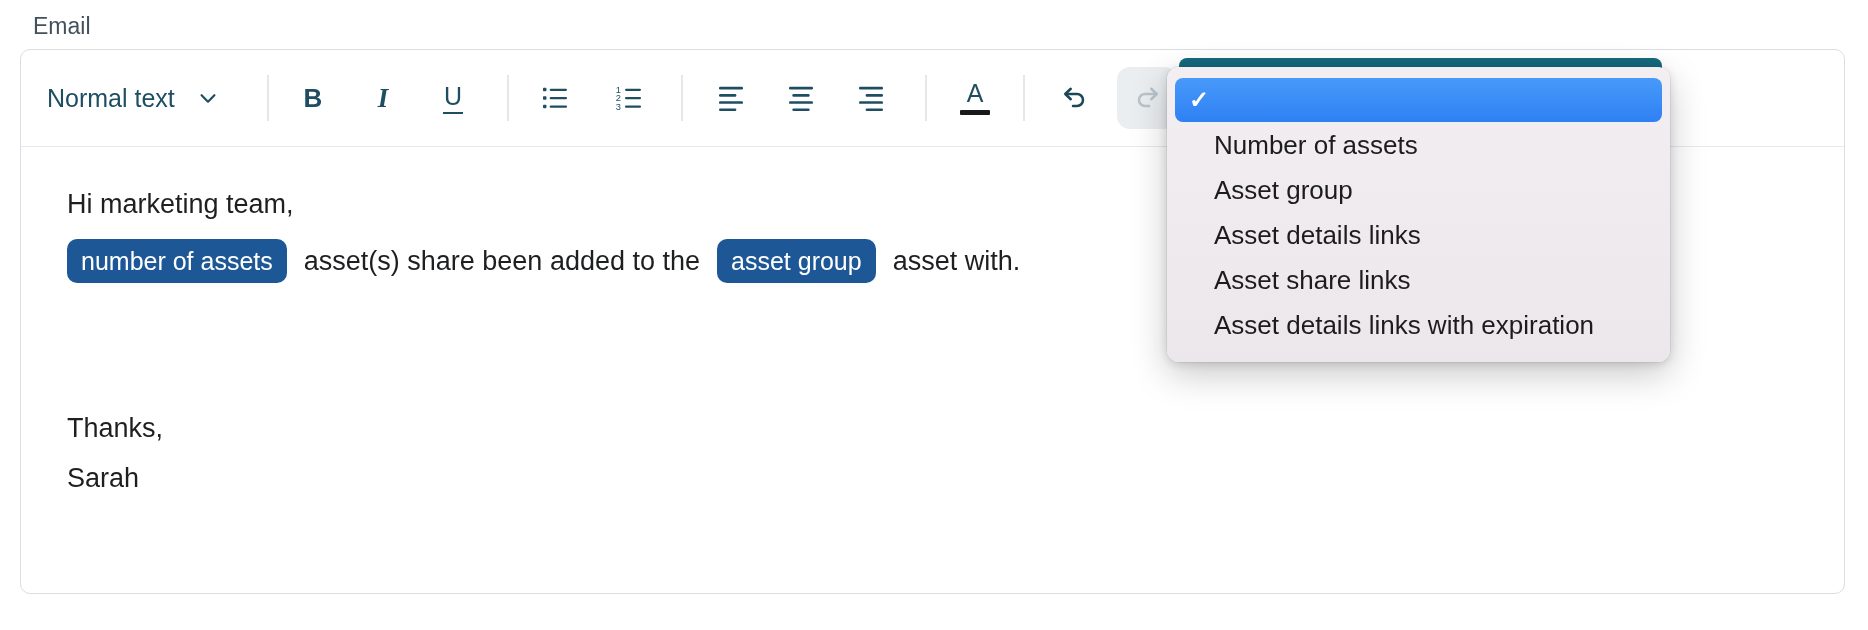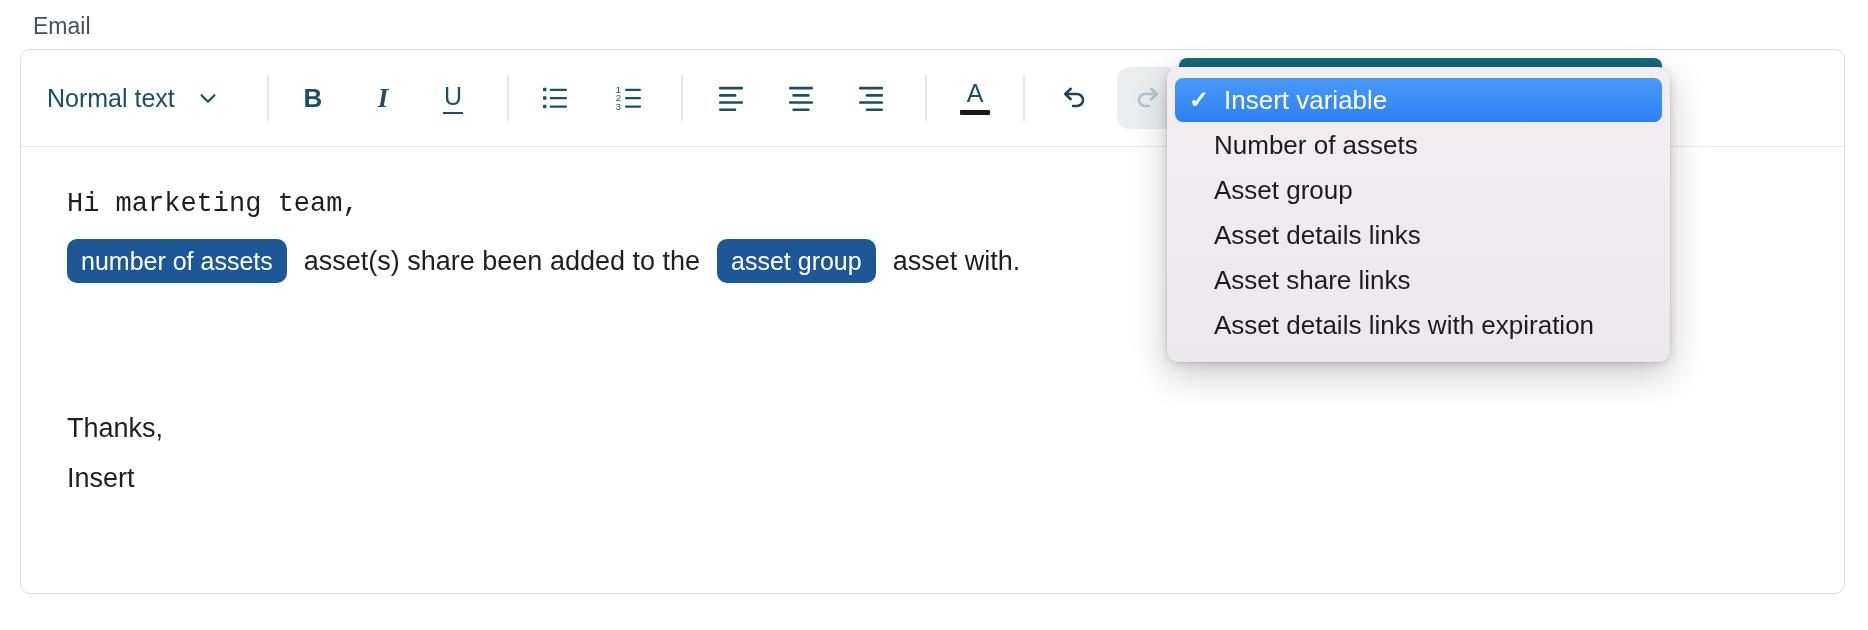--- a/index.html
+++ b/index.html
@@ -35,21 +35,21 @@
   .redo-btn { width:60px; height:62px; background:#eaeef1; border-radius:13px; color:#b8c3cc; }
 
   
   .editor-body { padding:40px 46px 0; color:#1e1f21; font-size:27px; cursor:text; }
   .p-line { line-height:34px; margin:0; }
   .p-gap { height:34px; }
   .chip-row { display:flex; align-items:center; gap:17px; }
   .var-chip { display:inline-flex; align-items:center; height:44px; padding:0 14px;
               background:#1d5795; color:#ffffff; border-radius:10px; font-size:25px;
               white-space:nowrap; cursor:pointer; }
-  .mb18 { margin-bottom:18px;font-family:Liberation Mono, monospace; } .mb16 { margin-bottom:16px; } .mb26 { margin-bottom:26px; }
+  .mb18 { margin-bottom:18px; } .mb16 { margin-bottom:16px; } .mb26 { margin-bottom:26px; }
 
   
   .trigger-top { position:absolute; left:1179px; top:58px; width:483px; height:12px;
                  background:#15697d; border-radius:8px 8px 0 0; z-index:5; }
 
   
   .menu-panel { position:absolute; left:1167px; top:67px; width:503px; height:295px;
                 background:linear-gradient(180deg,#f3eef1 0%,#ece7ea 100%);
                 border-radius:12px; z-index:6; padding:11px 8px 15px;
                 box-shadow:0 0 0 1px rgba(0,0,0,0.05), 0 12px 36px rgba(0,0,0,0.22),
@@ -192,30 +192,29 @@
         <span class="var-chip">asset group</span>
         <span>asset with.</span>
       </div>
 
       <div class="p-gap mb18"></div>
 
 
       <div class="p-gap mb26"></div>
 
       <p class="p-line mb16">Thanks,</p>
-      <p class="p-line">Insert</p>
+      <p class="p-line">Sarah</p>
     </div>
   </div>
 
   <div class="trigger-top"></div>
 
   <div class="menu-panel">
     <div class="menu-item selected">
       <span class="menu-check">✓</span>
-      <span>Insert variable</span>
     </div>
     <div class="menu-item">
       <span>Number of assets</span>
     </div>
     <div class="menu-item">
       <span>Asset group</span>
     </div>
     <div class="menu-item">
       <span>Asset details links</span>
     </div>

